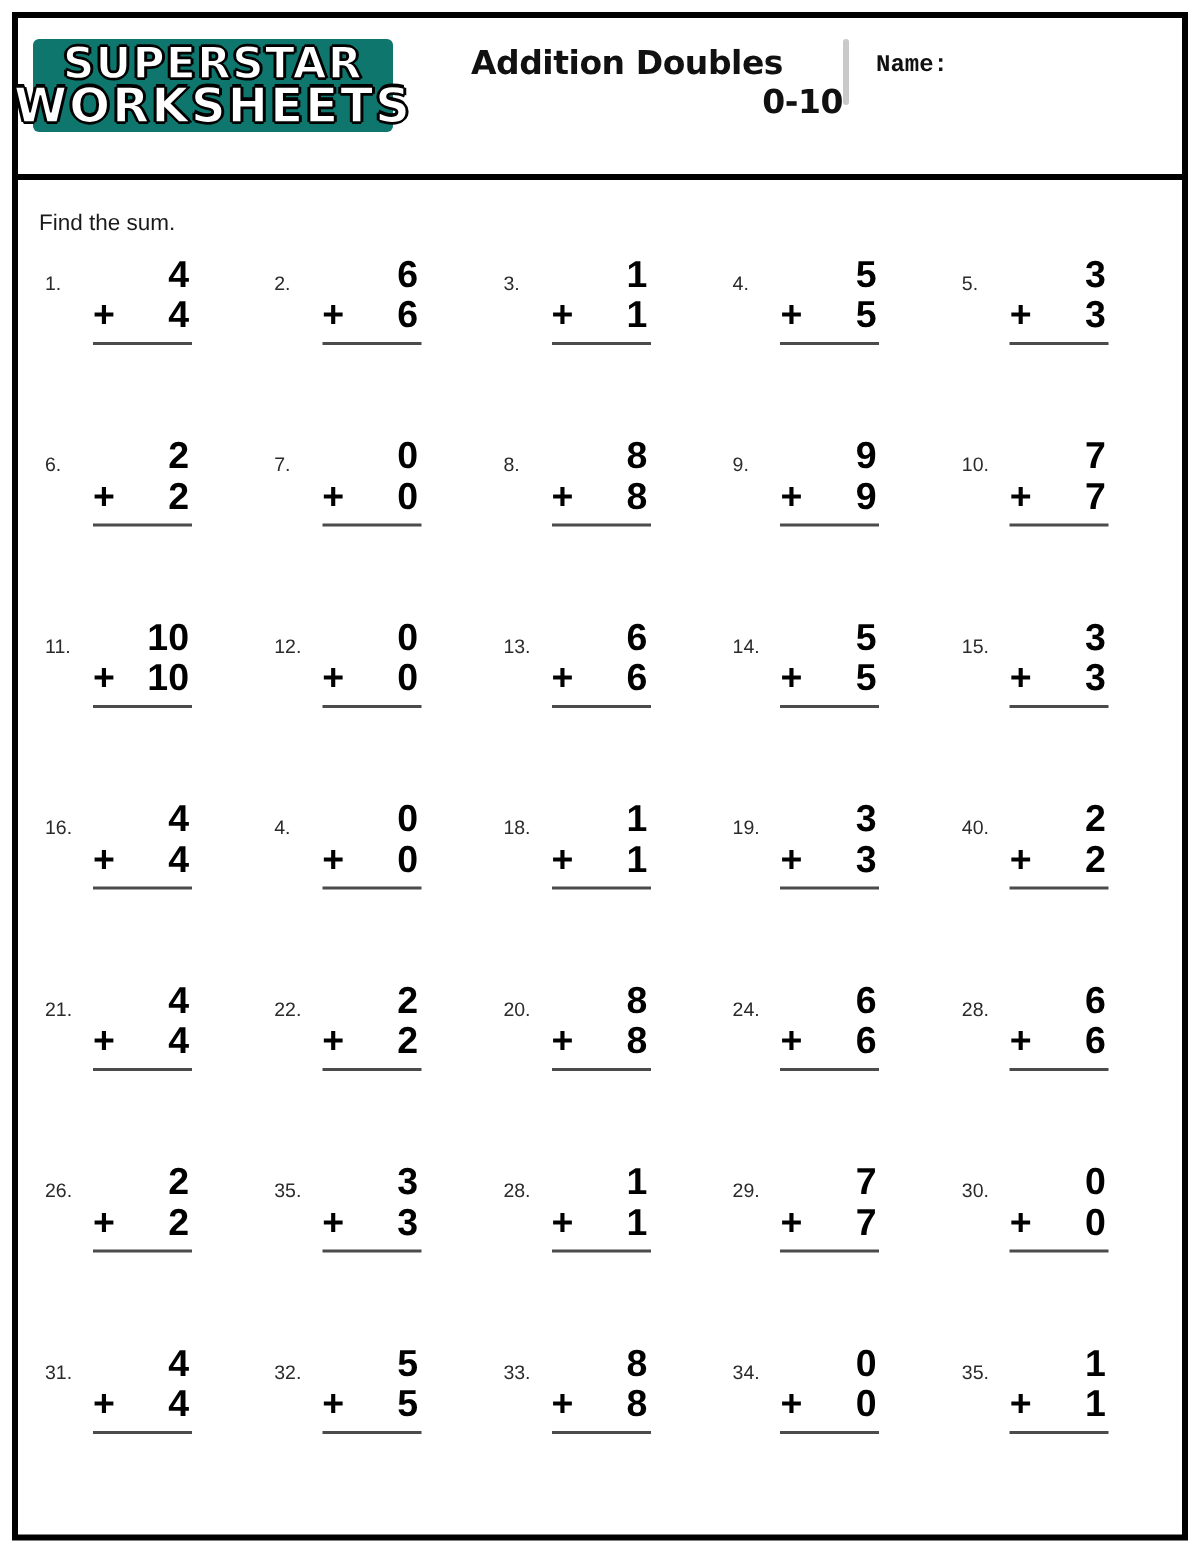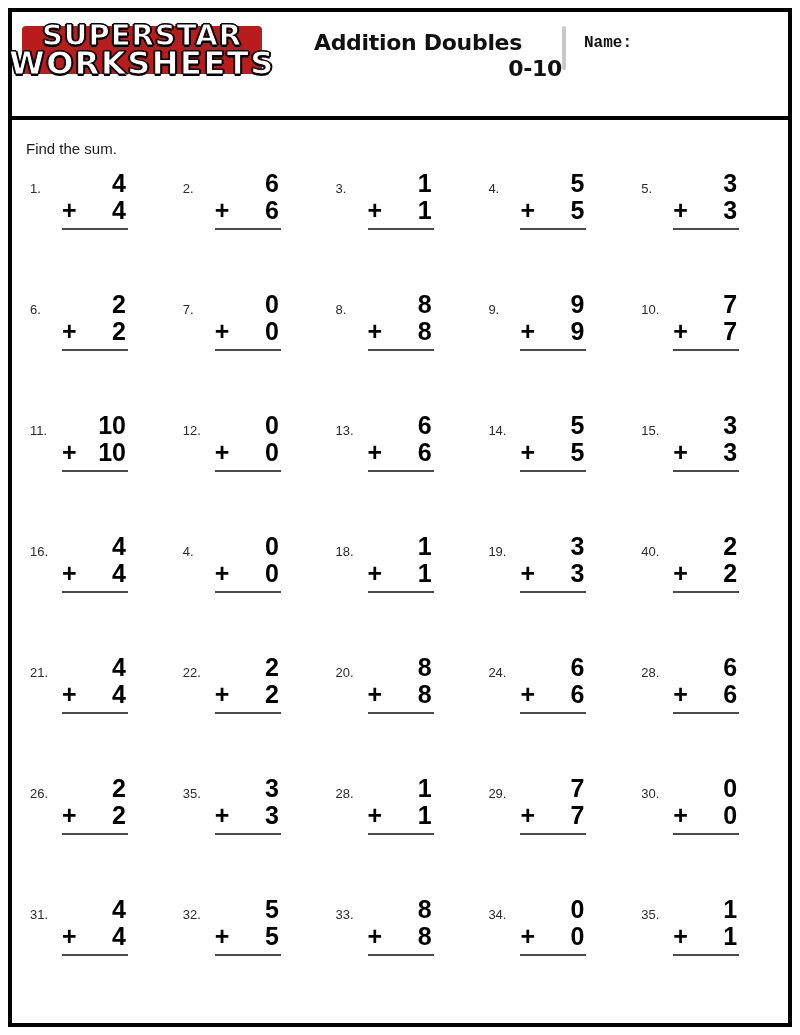--- a/index.html
+++ b/index.html
@@ -34,22 +34,22 @@
     box-sizing: border-box;
     border-bottom: 4px solid #000000;
     background: #ffffff;
   }
 
   .logo {
     position: absolute;
     left: 10px;
     top: 14px;
     width: 240px;
-    height: 48px;
-    background: #b91c1c;
+    height: 62px;
+    background: #0f766e;
     border-radius: 4px;
     display: flex;
     flex-direction: column;
     align-items: center;
     justify-content: center;
     line-height: 0.92;
     padding: 2px 0;
     box-sizing: border-box;
   }
   .logo-line1, .logo-line2 {

